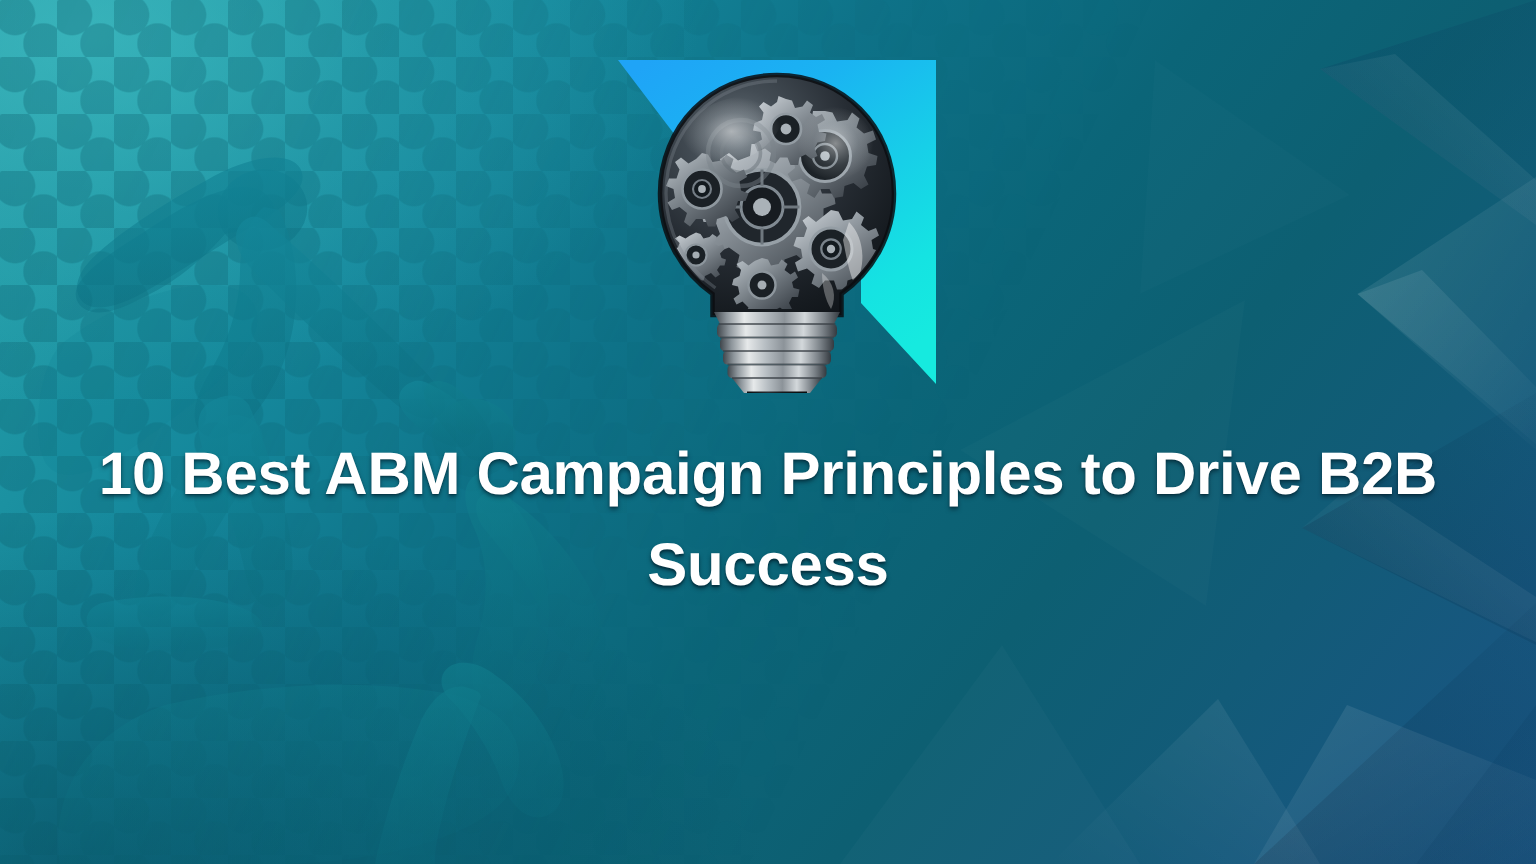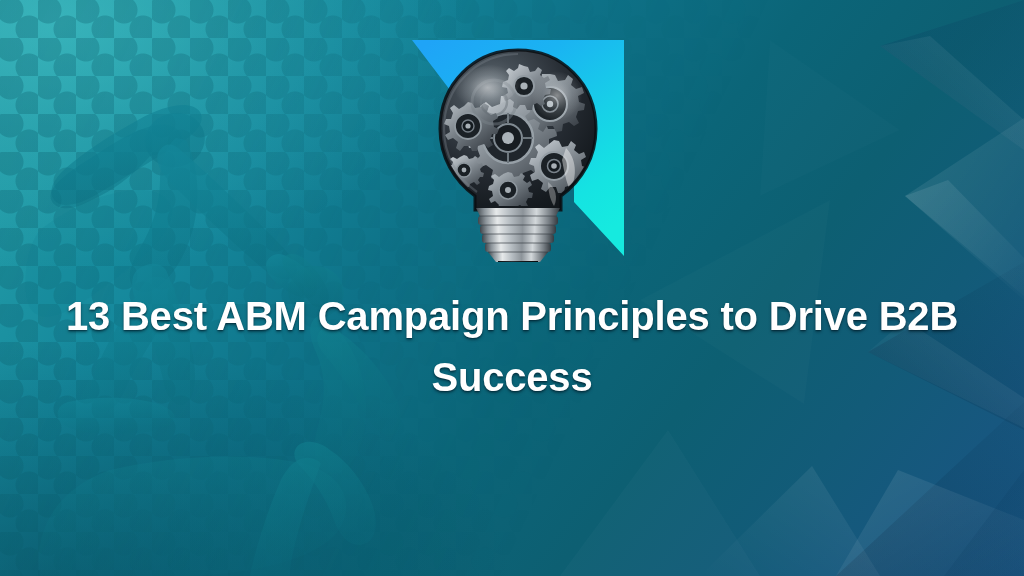--- a/index.html
+++ b/index.html
@@ -538,16 +538,16 @@
             <line x1="90" y1="222" x2="150" y2="222"></line>
           </g>
 
           <path d="M100,231 C100,245 108,252 120,252 C132,252 140,245 140,231 Z" fill="url(#base-tip)"></path>
         </g>
       </g>
     </svg>
   </div>
 
   <div id="title-block">
-    <h1 id="page-title">13 Best ABM Campaign Principles to Drive B2B Success</h1>
+    <h1 id="page-title">10 Best ABM Campaign Principles to Drive B2B Success</h1>
   </div>
 
 </div>
 
 </body></html>

